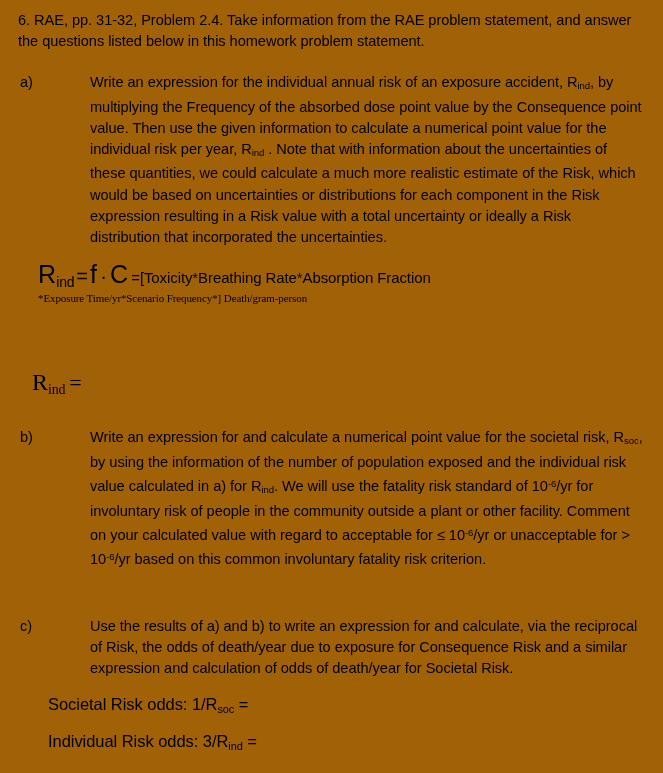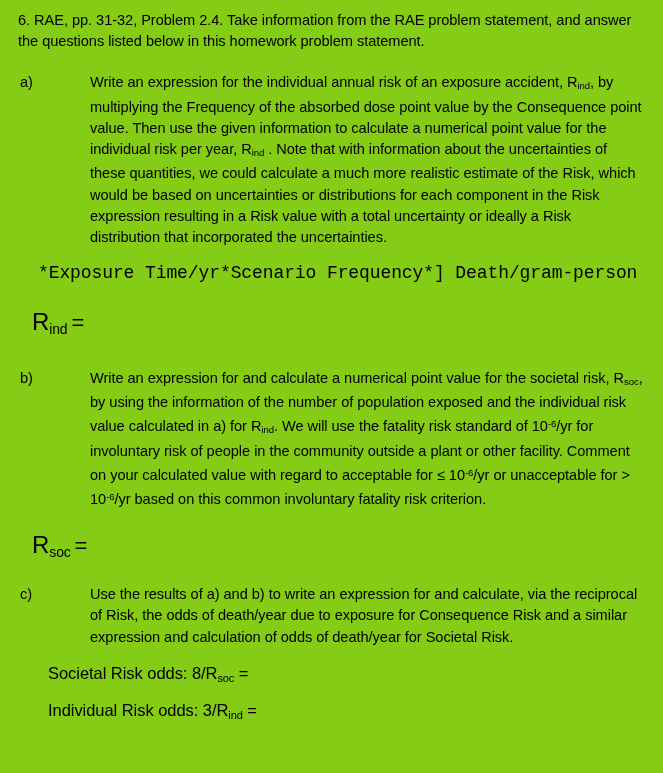--- a/index.html
+++ b/index.html
@@ -14,21 +14,21 @@
     overflow: hidden;
     font-family: "Liberation Sans", sans-serif;
     color: #000000;
     -webkit-font-smoothing: antialiased;
   }
 
   .page {
     position: relative;
     width: 663px;
     height: 773px;
-    background: #84cc16;
+    background: #a16207;
     box-sizing: border-box;
     padding: 10px 18px 0 18px;
   }
 
   
   .para {
     font-size: 14.6px;
     line-height: 21.2px;
     letter-spacing: -0.05px;
     margin: 0;
@@ -106,33 +106,34 @@
     font-size: 15px;
     padding-left: 3px;
     font-family: "Liberation Sans", sans-serif;
   }
   .formula-tail {
     font-size: 15px;
     font-family: "Liberation Sans", sans-serif;
     letter-spacing: -0.1px;
   }
   .formula-line2 {
-    font-size: 18px;
-    font-family: Liberation Mono, monospace;
+    font-size: 11px;
+    font-family: Liberation Serif, serif;
     letter-spacing: -0.1px;
     padding-left: 0px;
     margin-top: 2px;
   }
 
   .answer-line {
     padding-left: 14px;
     font-size: 24px;
-    font-family: Liberation Sans, sans-serif;
+    font-family: Liberation Serif, serif;
     line-height: 1.1;
     white-space: nowrap;
+    margin-top: 39px;
   }
   .answer-line .sub {
     font-size: 14px;
     vertical-align: -0.28em;
     letter-spacing: -0.2px;
   }
   .answer-line .eqsign {
     font-size: 22px;
     padding-left: 4px;
   }
@@ -178,55 +179,55 @@
   <div class="item">
     <div class="item-label">a)</div>
     <div class="item-body">
       <span>Write an expression for the individual annual risk of an exposure accident, R</span><sub class="tsub">ind</sub><span>, by multiplying the Frequency of the absorbed dose point value by the Consequence point value. Then use the given information to calculate a numerical point value for the individual risk per year, R</span><sub class="tsub">ind</sub><span> . Note that with information about the uncertainties of these quantities, we could calculate a much more realistic estimate of the Risk, which would be based on uncertainties or distributions for each component in the Risk expression resulting in a Risk value with a total uncertainty or ideally a Risk distribution that incorporated the uncertainties.</span>
     </div>
   </div>
 
   <div class="gap-c"></div>
 
   <div class="formula-block">
+    <div class="formula-line1">
+      <span class="math-big"><span class="var">R</span></span><span class="math-sub">ind</span><span class="op">=</span><span class="math-big"><span class="var">f</span></span><span class="dotop">·</span><span class="math-big"><span class="var">C</span></span><span class="eq-small">=</span><span class="formula-tail">[Toxicity*Breathing Rate*Absorption Fraction</span>
+    </div>
     <div class="formula-line2">*Exposure Time/yr*Scenario Frequency*] Death/gram-person</div>
   </div>
 
   <div class="gap-d"></div>
 
   <div class="answer-line">
     <span>R</span><span class="sub">ind</span><span class="eqsign">=</span>
   </div>
 
   <div class="gap-e"></div>
 
   <div class="item">
     <div class="item-label">b)</div>
     <div class="item-body">
       <span>Write an expression for and calculate a numerical point value for the societal risk, R</span><sub class="tsub">soc</sub><span>, by using the information of the number of population exposed and the individual risk value calculated in a) for R</span><sub class="tsub">ind</sub><span>. We will use the fatality risk standard of 10</span><sup class="tsup">-6</sup><span>/yr for involuntary risk of people in the community outside a plant or other facility.  Comment on your calculated value with regard to acceptable for ≤ 10</span><sup class="tsup">-6</sup><span>/yr or unacceptable for &gt; 10</span><sup class="tsup">-6</sup><span>/yr based on this common involuntary fatality risk criterion.</span>
     </div>
   </div>
 
   <div class="gap-f"></div>
 
-  <div class="answer-line">
-    <span>R</span><span class="sub">soc</span><span class="eqsign">=</span>
-  </div>
 
   <div class="gap-g"></div>
 
   <div class="item">
     <div class="item-label">c)</div>
     <div class="item-body">Use the results of a) and b) to write an expression for and calculate, via the reciprocal of Risk, the odds of death/year due to exposure for Consequence Risk and a similar expression and calculation of odds of death/year for Societal Risk.</div>
   </div>
 
   <div class="gap-b"></div>
 
   <div class="odds-line">
-    <span>Societal Risk odds:  8/R</span><span class="sub">soc</span><span> =</span>
+    <span>Societal Risk odds:  1/R</span><span class="sub">soc</span><span> =</span>
   </div>
 
   <div class="gap-b"></div>
 
   <div class="odds-line">
     <span>Individual Risk odds:  3/R</span><span class="sub">ind</span><span> =</span>
   </div>
 
 </div>
 

